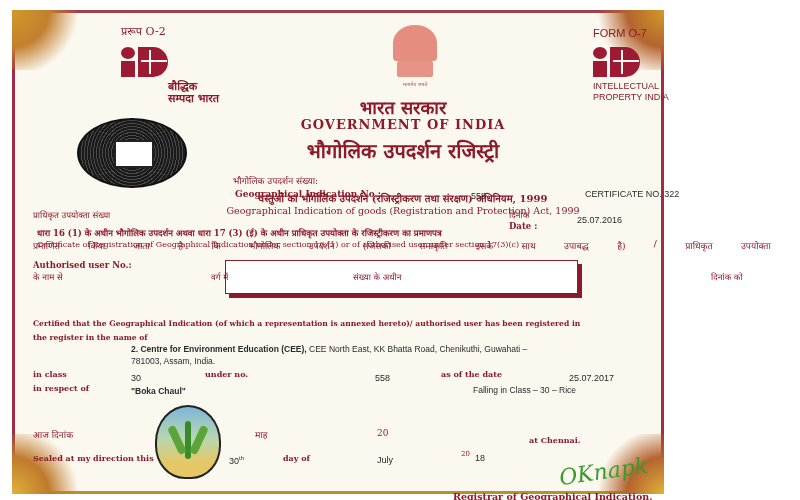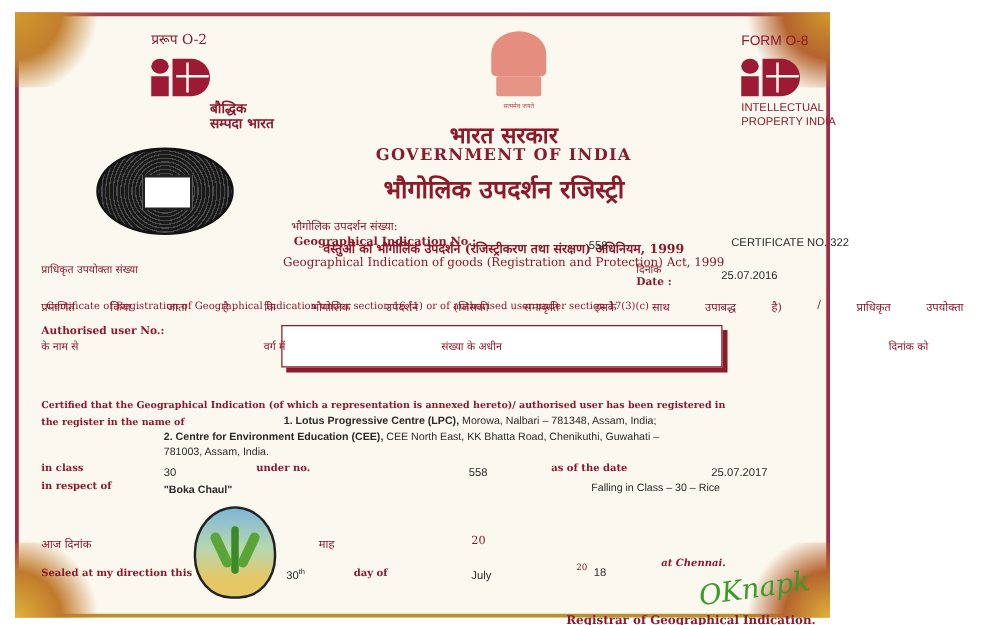--- a/index.html
+++ b/index.html
@@ -76,21 +76,21 @@
       <div class="d"></div>
   </div>
   <div class="abs ip-hi">
     <div>बौद्धिक</div>
     <div>सम्पदा भारत</div>
   </div>
   <div class="seal">
       <div class="seal-inner"></div>
     </div>
 
-  <div class="abs form-en">FORM O-8</div>
+  <div class="abs form-en">FORM O-7</div>
   <div class="ip-logo logo-r">
     <div class="circ"></div>
       <div class="sq"></div>
       <div class="d"></div>
   </div>
   <div class="abs ip-en">
     <div>INTELLECTUAL</div>
     <div><span style="font-weight:normal">PROPERTY INDIA</span></div>
   </div>
 
@@ -98,20 +98,21 @@
     <div class="lions"></div>
       <div class="base"></div>
     <div class="motto">सत्यमेव जयते</div>
   </div>
 
   <div class="abs c gov-hi">भारत सरकार</div>
   <div class="abs c gov-en">GOVERNMENT OF INDIA</div>
   <div class="abs c reg-hi">भौगोलिक उपदर्शन रजिस्ट्री</div>
   <div class="abs c act-hi">वस्तुओं का भौगोलिक उपदर्शन (रजिस्ट्रीकरण तथा संरक्षण) अधिनियम, 1999</div>
   <div class="abs c act-en">Geographical Indication of goods (Registration and Protection) Act, 1999</div>
+  <div class="abs sec-hi">धारा 16 (1) के अधीन भौगोलिक उपदर्शन अथवा धारा 17 (3) (ई) के अधीन प्राधिकृत उपयोक्ता के रजिस्ट्रीकरण का प्रमाणपत्र</div>
   <div class="abs sec-en">Certificate of Registration of Geographical Indication under section 16 (1) or of authorised user under section 17(3)(c)</div>
 
   <div class="gi-box"></div>
   <div class="abs" style="left:218px;top:161px;font-size:9px;">भौगोलिक उपदर्शन संख्या:</div>
   <div class="abs bold" style="left:220px;top:176px;font-size:9px;">Geographical Indication No.:</div>
   <div class="abs sans dark" style="left:456px;top:178px;font-size:9px;">558</div>
   <div class="abs sans dark" style="left:570px;top:176px;font-size:9px;">CERTIFICATE NO. 322</div>
 
   <div class="abs" style="left:18px;top:196px;font-size:8.5px;">प्राधिकृत उपयोक्ता संख्या</div>
   <div class="abs bold" style="left:18px;top:204px;font-size:8.5px;margin-top:43px;">Authorised user No.:</div>
@@ -137,23 +138,20 @@
       <span>प्राधिकृत</span>
       <span>उपयोक्ता</span>
   </div>
   <div class="abs" style="left:18px;top:258px;font-size:8.5px;">के नाम से</div>
   <div class="abs" style="left:196px;top:258px;font-size:8.5px;">वर्ग में</div>
   <div class="abs" style="left:338px;top:258px;font-size:8.5px;">संख्या के अधीन</div>
   <div class="abs" style="left:696px;top:258px;font-size:8.5px;">दिनांक को</div>
 
   <div class="abs bold" style="left:18px;top:306px;font-size:7.6px;">Certified that the Geographical Indication (of which a representation is annexed hereto)/ authorised user has been registered in</div>
   <div class="abs bold" style="left:18px;top:320px;font-size:7.6px;">the register in the name of</div>
-  <div class="abs sans dark" style="left:212px;top:318px;font-size:8.5px;">
-    <span class="bold">1. Lotus Progressive Centre (LPC),</span><span> Morowa, Nalbari – 781348, Assam, India;</span>
-  </div>
   <div class="abs sans dark" style="left:116px;top:331px;font-size:8.5px;">
     <span class="bold">2. Centre for Environment Education (CEE),</span><span> CEE North East, KK Bhatta Road, Chenikuthi, Guwahati –</span>
   </div>
   <div class="abs sans dark" style="left:116px;top:343px;font-size:8.5px;">781003, Assam, India.</div>
 
   <div class="abs bold" style="left:18px;top:356px;font-size:8px;">in class</div>
   <div class="abs sans dark" style="left:116px;top:360px;font-size:9px;">30</div>
   <div class="abs bold" style="left:190px;top:356px;font-size:8px;">under no.</div>
   <div class="abs sans dark" style="left:360px;top:360px;font-size:9px;">558</div>
   <div class="abs bold" style="left:426px;top:356px;font-size:8px;">as of the date</div>
@@ -171,17 +169,17 @@
   <div class="abs" style="left:18px;top:415px;font-size:9px;">आज दिनांक</div>
   <div class="abs" style="left:240px;top:415px;font-size:9px;">माह</div>
   <div class="abs" style="left:362px;top:415px;font-size:9px;">20</div>
 
   <div class="abs bold" style="left:18px;top:440px;font-size:8px;">Sealed at my direction this</div>
   <div class="abs sans dark" style="left:214px;top:442px;font-size:9px;"><span>30</span><sup style="font-size:6px;">th</sup></div>
   <div class="abs bold" style="left:268px;top:440px;font-size:8px;">day of</div>
   <div class="abs sans dark" style="left:362px;top:442px;font-size:9px;">July</div>
   <div class="abs" style="left:446px;top:437px;font-size:7px;">20</div>
   <div class="abs sans dark" style="left:460px;top:440px;font-size:9px;">18</div>
-  <div class="abs bold" style="left:514px;top:432px;font-size:8px;font-style:italic;">at Chennai.</div>
+  <div class="abs bold" style="left:514px;top:422px;font-size:8px;">at Chennai.</div>
 
   <div class="abs" style="left:544px;top:446px;font-size:22px;font-style:italic;color:#3a9a2a;font-family:'DejaVu Serif',serif;transform:rotate(-8deg);">OKnapk</div>
   <div class="abs bold" style="left:438px;top:478px;font-size:9.5px;">Registrar of Geographical Indication.</div>
 </div>
 
 </body></html>

